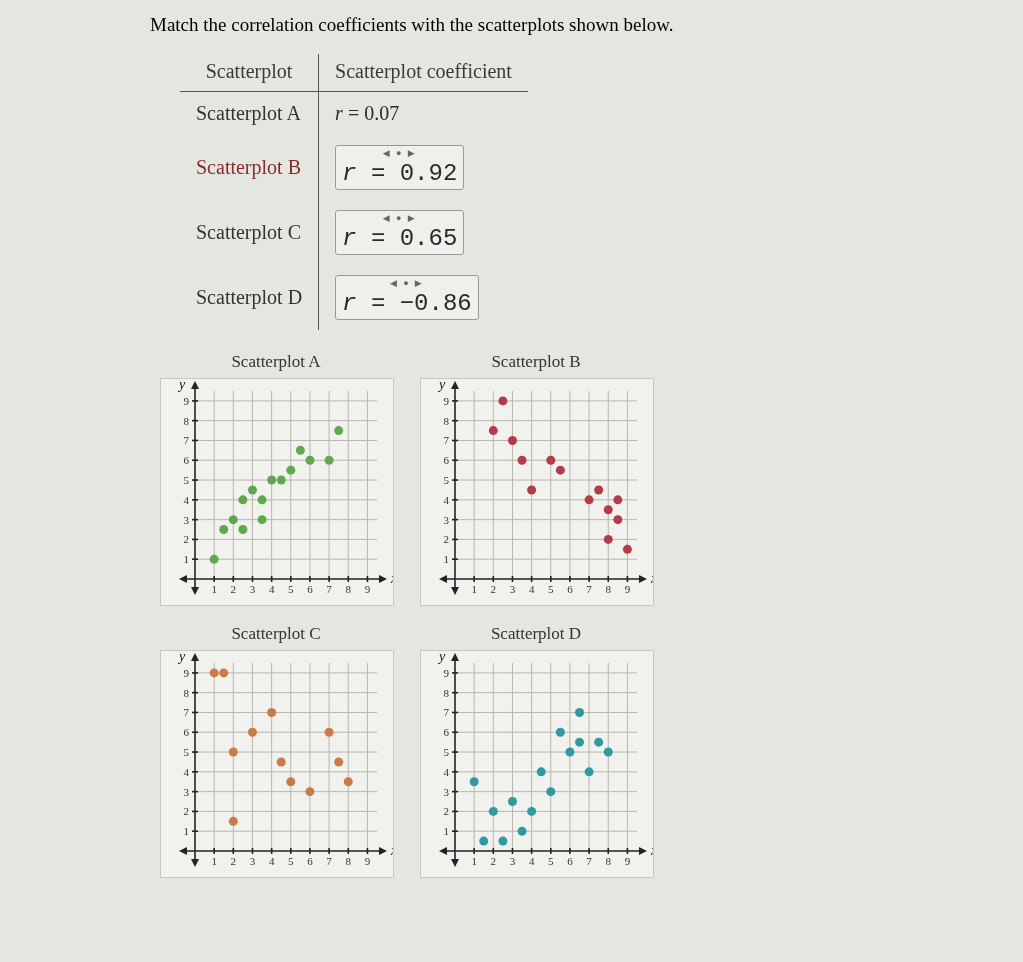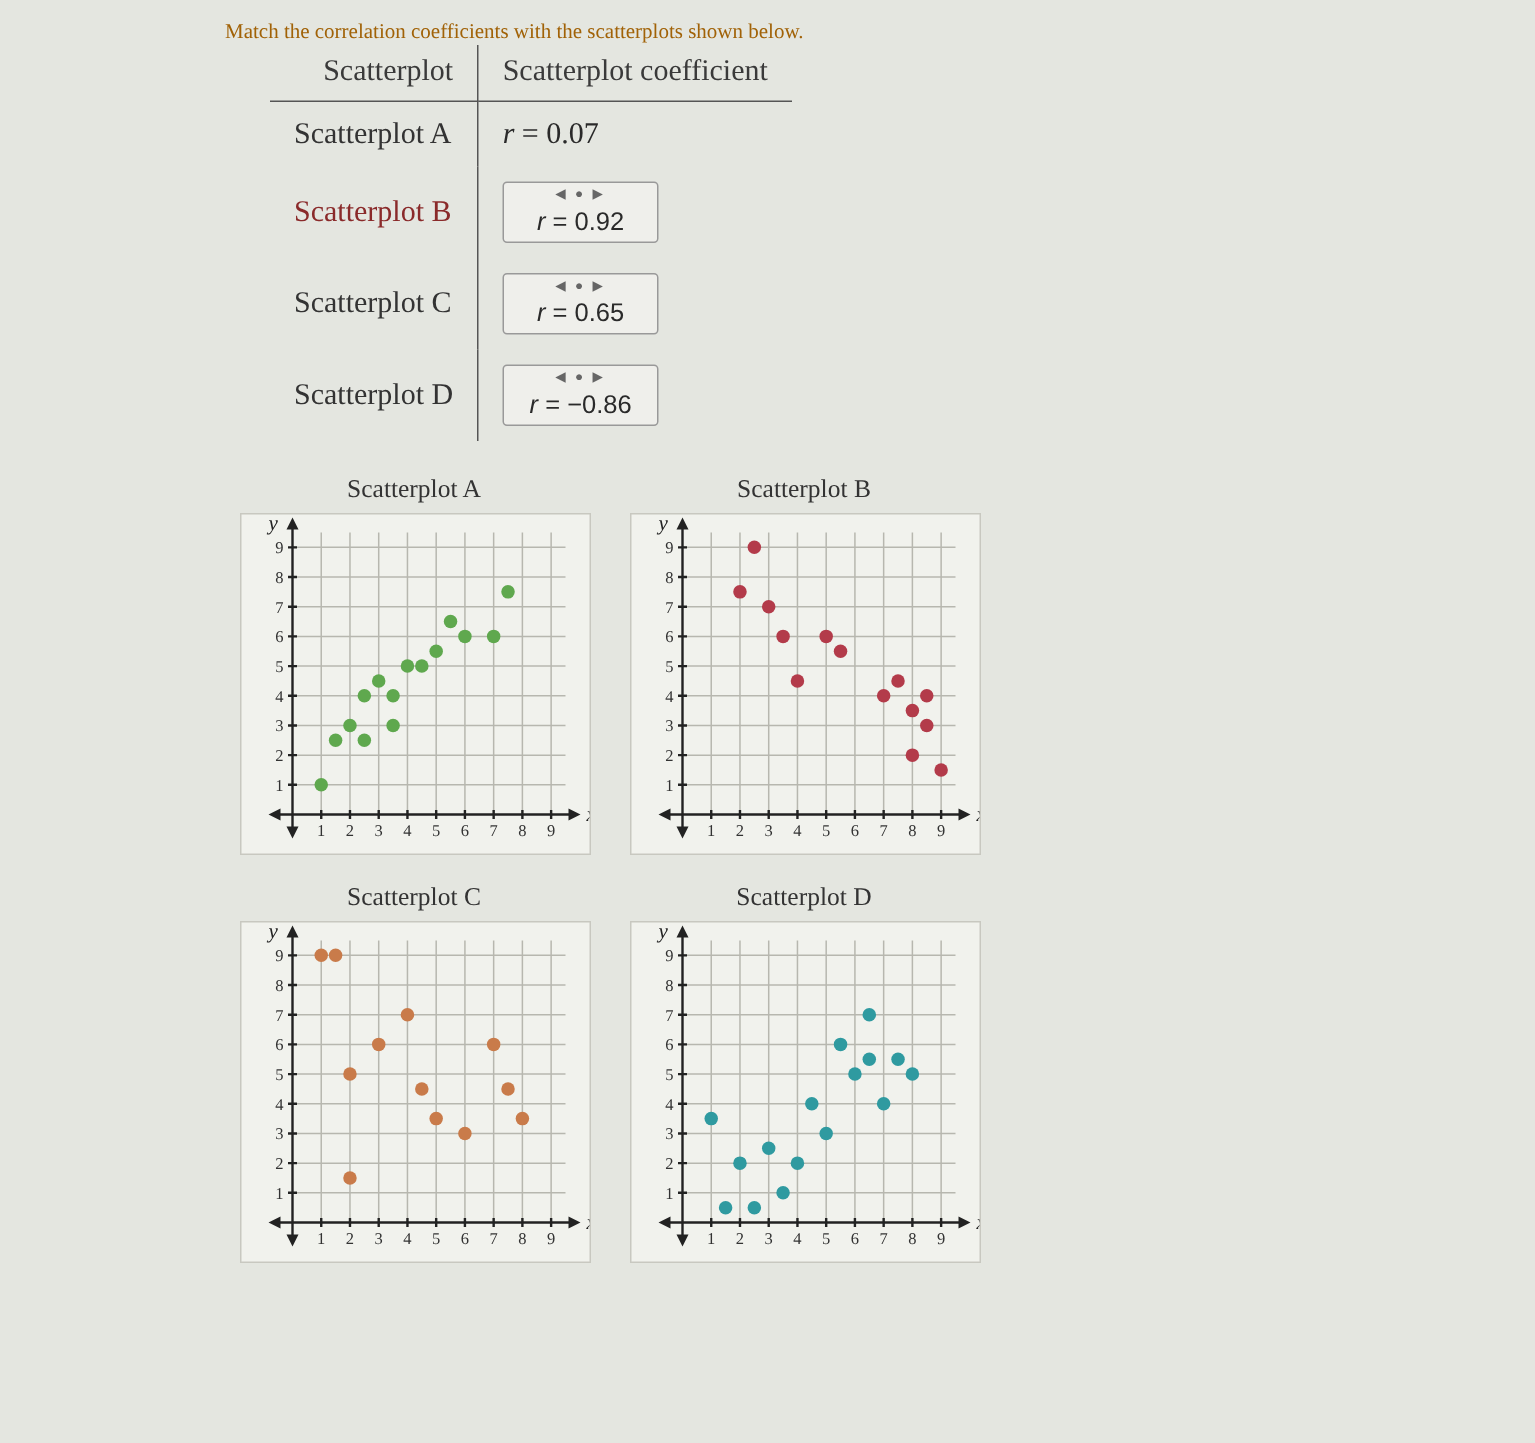--- a/index.html
+++ b/index.html
@@ -1,25 +1,25 @@
 <!DOCTYPE html>
 <html><head>
 <meta charset="utf-8">
 <style>
 html,body{margin:0;padding:0;background:#e4e6e0;font-family:Georgia,'Times New Roman',serif;color:#2a2a2a}
 .page{width:1023px;min-height:962px;background:#e4e6e0;padding:14px 0 40px 150px;box-sizing:border-box}
-.question{font-size:14px;color:#a16207;}
+.question{font-size:19px;color:#000000;margin-bottom:18px}
 .tbl{border-collapse:collapse;margin-left:30px;margin-bottom:22px}
-.tbl th{font-weight:400;font-size:20px;color:#3a3a3a;padding:6px 16px 8px;border-bottom:1px solid #555;text-align:right}
+.tbl th{font-weight:400;font-size:20px;color:#3a3a3a;padding:6px 16px 8px;border-bottom:1px solid #555;text-align:center}
 .tbl th:first-child{border-right:1px solid #555}
 .tbl td{font-size:20px;padding:10px 16px;vertical-align:middle}
 .tbl td:first-child{border-right:1px solid #555}
 .drag{display:inline-block;border:1px solid #999;border-radius:3px;background:#efefeb;padding:2px 6px;position:relative;min-width:90px;text-align:center}
 .drag .handle{display:block;font-size:9px;color:#666;letter-spacing:2px;line-height:10px;margin-bottom:2px}
-.drag .val{font-size:17px;font-family:Liberation Sans, sans-serif}
+.drag .val{font-size:24px;font-family:Liberation Mono, monospace}
 .ital{font-style:italic}
 .plots{margin-left:10px}
 .prow{display:flex;gap:28px;margin-bottom:18px}
 .ptitle{font-family:'Times New Roman',serif;font-size:17px;color:#333;text-align:center;margin-bottom:6px}
 .plot{width:232px}
 .pbox{width:232px;height:226px;background:#f1f2ed;border:1px solid #c8c8c0;position:relative}
 svg{display:block}
 .grid line{stroke:#b7b7af;stroke-width:1}
 .axis{stroke:#222;stroke-width:1.6}
 .tick text{font:11px Georgia,serif;fill:#333}

